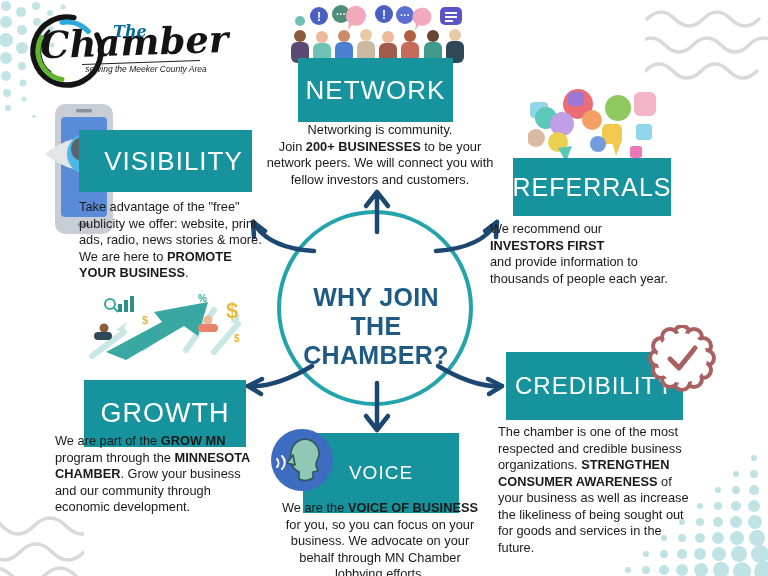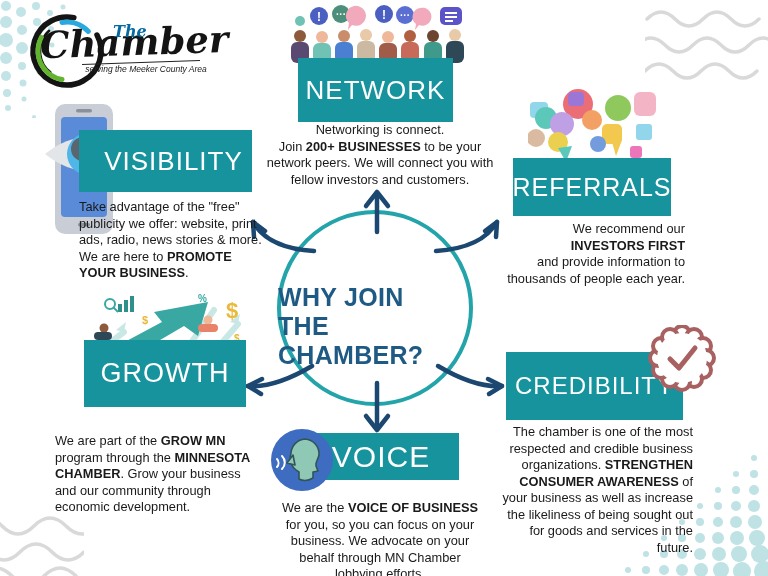--- a/index.html
+++ b/index.html
@@ -3,22 +3,22 @@
 <meta charset="utf-8">
 <style>
   html,body{margin:0;padding:0;background:#fff;}
   #scene{position:relative;width:768px;height:576px;background:#fff;overflow:hidden;
          font-family:"Liberation Sans",sans-serif;}
   .abs{position:absolute;}
   .banner{position:absolute;background:var(--c-teal,#16939d);display:flex;align-items:center;
           justify-content:center;color:#fff;font-weight:400;letter-spacing:1px;z-index:3;}
   .desc{position:absolute;font-size:12.8px;line-height:16.5px;color:#1a1a1a;z-index:4;}
   .desc .b{font-weight:700;}
-  .t-center{text-align:center;} .t-right{text-align:right;} .t-left{text-align:left;}
-  #center-title{position:absolute;left:278px;top:283px;width:196px;text-align:left;
+  .t-center{text-align:center;} .t-right{} .t-left{text-align:left;}
+  #center-title{position:absolute;left:278px;top:283px;width:196px;text-align:center;
     color:var(--c-title_navy,#1f5a85);font-weight:700;font-size:25px;line-height:29px;
     letter-spacing:.3px;z-index:4;}
   #logo-name{position:absolute;left:22px;top:14px;width:190px;font-family:"DejaVu Serif",serif;
     font-style:italic;font-weight:700;font-size:37px;color:#141414;transform:rotate(-2deg);z-index:2;}
   #logo-prefix{position:absolute;left:95px;top:16px;font-family:"DejaVu Serif",serif;
     font-style:italic;font-weight:700;font-size:16px;color:#0369a1;z-index:3;}
   #logo-tagline{position:absolute;left:62px;top:58px;width:132px;text-align:center;
     font-style:italic;font-size:8.5px;color:#222;z-index:2;}
   #logo-rule{position:absolute;left:64px;top:56px;width:118px;border-top:1.5px solid #222;
     transform:rotate(-2deg);z-index:2;}
@@ -130,21 +130,21 @@
         </g>
       <g>
           <circle cx="167" cy="32" r="6" fill="#e8c9a8"></circle>
           <rect x="158" y="38" width="18" height="22" rx="6" fill="#2f4858"></rect>
         </g>
     </g>
   </svg>
   <div class="banner" style="left:298px;top:58px;width:155px;height:64px;font-size:26px">
     <span>NETWORK</span>
   </div>
-  <div class="desc t-center" style="left:260px;top:122px;width:240px"><span>Networking is connect.</span><br><span>Join </span><span class="b">200+ BUSINESSES</span><span> to be your network peers. We will connect you with fellow investors and customers.</span></div>
+  <div class="desc t-center" style="left:260px;top:122px;width:240px"><span>Networking is community.</span><br><span>Join </span><span class="b">200+ BUSINESSES</span><span> to be your network peers. We will connect you with fellow investors and customers.</span></div>
 
   <svg class="abs" style="left:45px;top:102px;z-index:1" width="95" height="138" viewBox="0 0 95 138">
     <rect x="10" y="2" width="58" height="130" rx="10" fill="#c9ced6"></rect>
     <rect x="16" y="15" width="46" height="100" rx="4" fill="#5a8bd8"></rect>
     <rect x="31" y="7" width="16" height="3.5" rx="1.75" fill="#8a919c"></rect>
     <rect x="33" y="121" width="12" height="3.5" rx="1.75" fill="#8a919c"></rect>
     <path d="M0 52 Q 43 18 86 52 Q 43 86 0 52 Z" fill="#e2e6e9"></path>
     <circle cx="43" cy="52" r="21" fill="#4fb6e8"></circle>
     <circle cx="38" cy="47" r="12" fill="#5b6570"></circle>
     <circle cx="46" cy="56" r="5.5" fill="#fff"></circle>
@@ -239,37 +239,37 @@
       </g>
     <g>
         <circle cx="122" cy="30" r="4.5" fill="#f0b89a"></circle>
         <rect x="112" y="34" width="20" height="8" rx="4" fill="#e8836a"></rect>
       </g>
     <text x="140" y="28" font-size="22" font-weight="bold" fill="#e8b93a">$</text>
     <text x="56" y="34" font-size="11" font-weight="bold" fill="#e8b93a">$</text>
     <text x="148" y="52" font-size="10" font-weight="bold" fill="#e8b93a">$</text>
     <text x="112" y="12" font-size="10" font-weight="bold" fill="#3aa8a2">%</text>
   </svg>
-  <div class="banner" style="left:84px;top:340px;width:162px;height:67px;font-size:27px">
+  <div class="banner" style="left:84px;top:380px;width:162px;height:67px;font-size:27px">
     <span>GROWTH</span>
   </div>
   <div class="desc t-left" style="left:55px;top:433px;width:205px"><span>We are part of the </span><span class="b">GROW MN</span><span> program through the </span><span class="b">MINNESOTA CHAMBER</span><span>. Grow your business and our community through economic development.</span></div>
 
   <svg class="abs" style="left:269px;top:427px;z-index:4" width="66" height="66" viewBox="0 0 66 66">
     <circle cx="33" cy="33" r="31" fill="#3d6cc0"></circle>
     <g fill="#8fc9b6" stroke="#33535a" stroke-width="1.6" stroke-linejoin="round">
       <path d="M36 12 a15 15 0 0 1 14 16 c-1 5 -4 7 -3 11 l2 5 -5 1 0 6 c-5 3 -10 3 -14 1 l0 -7 c-7 -4 -10 -11 -8 -19 a15 15 0 0 1 14 -14 z"></path>
       <polygon points="24,28 18,36 26,38"></polygon>
     </g>
     <g fill="none" stroke="#fff" stroke-width="2" stroke-linecap="round">
       <path d="M13 29 a9 9 0 0 1 0 13"></path>
       <path d="M8 32 a6 6 0 0 1 0 8"></path>
     </g>
   </svg>
-  <div class="banner" style="left:303px;top:433px;width:156px;height:47px;font-size:30px">
+  <div class="banner" style="left:303px;top:433px;width:156px;height:80px;font-size:19px">
     <span>VOICE</span>
   </div>
   <div class="desc t-center" style="left:275px;top:500px;width:210px"><span>We are the </span><span class="b">VOICE OF BUSINESS</span><span> for you, so you can focus on your business. We advocate on your behalf through MN Chamber lobbying efforts.</span></div>
 
   <div class="banner" style="left:506px;top:352px;width:177px;height:68px;font-size:24px">
     <span>CREDIBILITY</span>
   </div>
   <svg class="abs" style="left:648px;top:325px;z-index:4" width="68" height="67" viewBox="0 0 68 67">
     <g stroke="#a86060" stroke-width="4" fill="#fff">
       <circle cx="34" cy="9" r="8"></circle>

